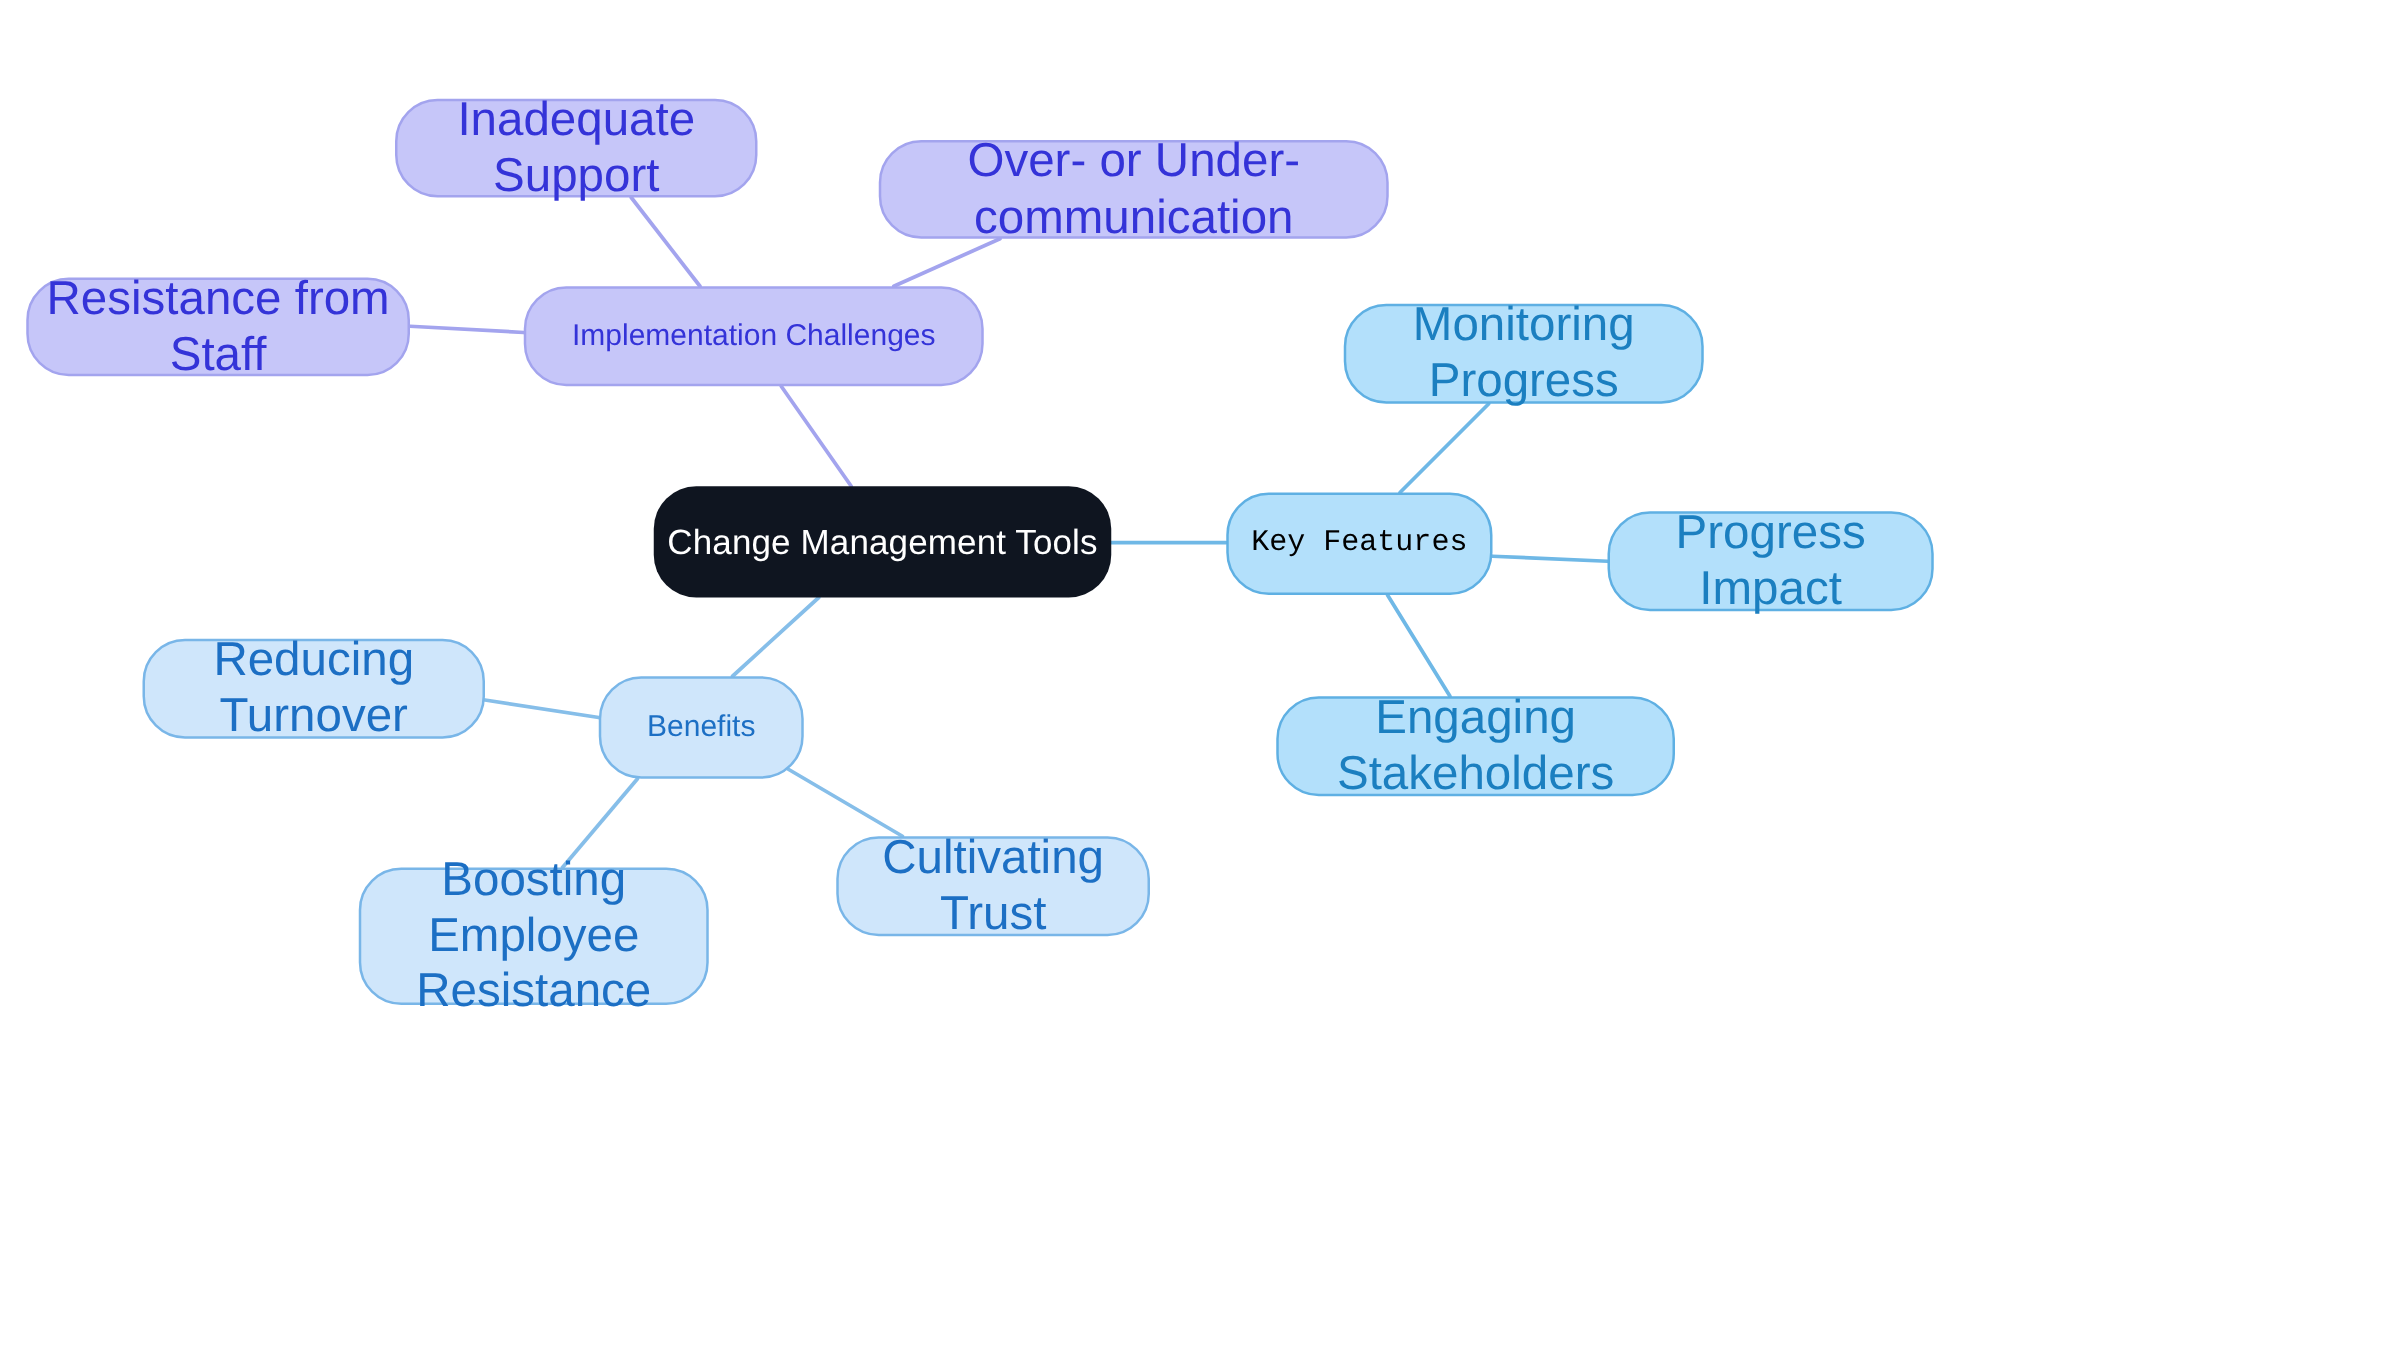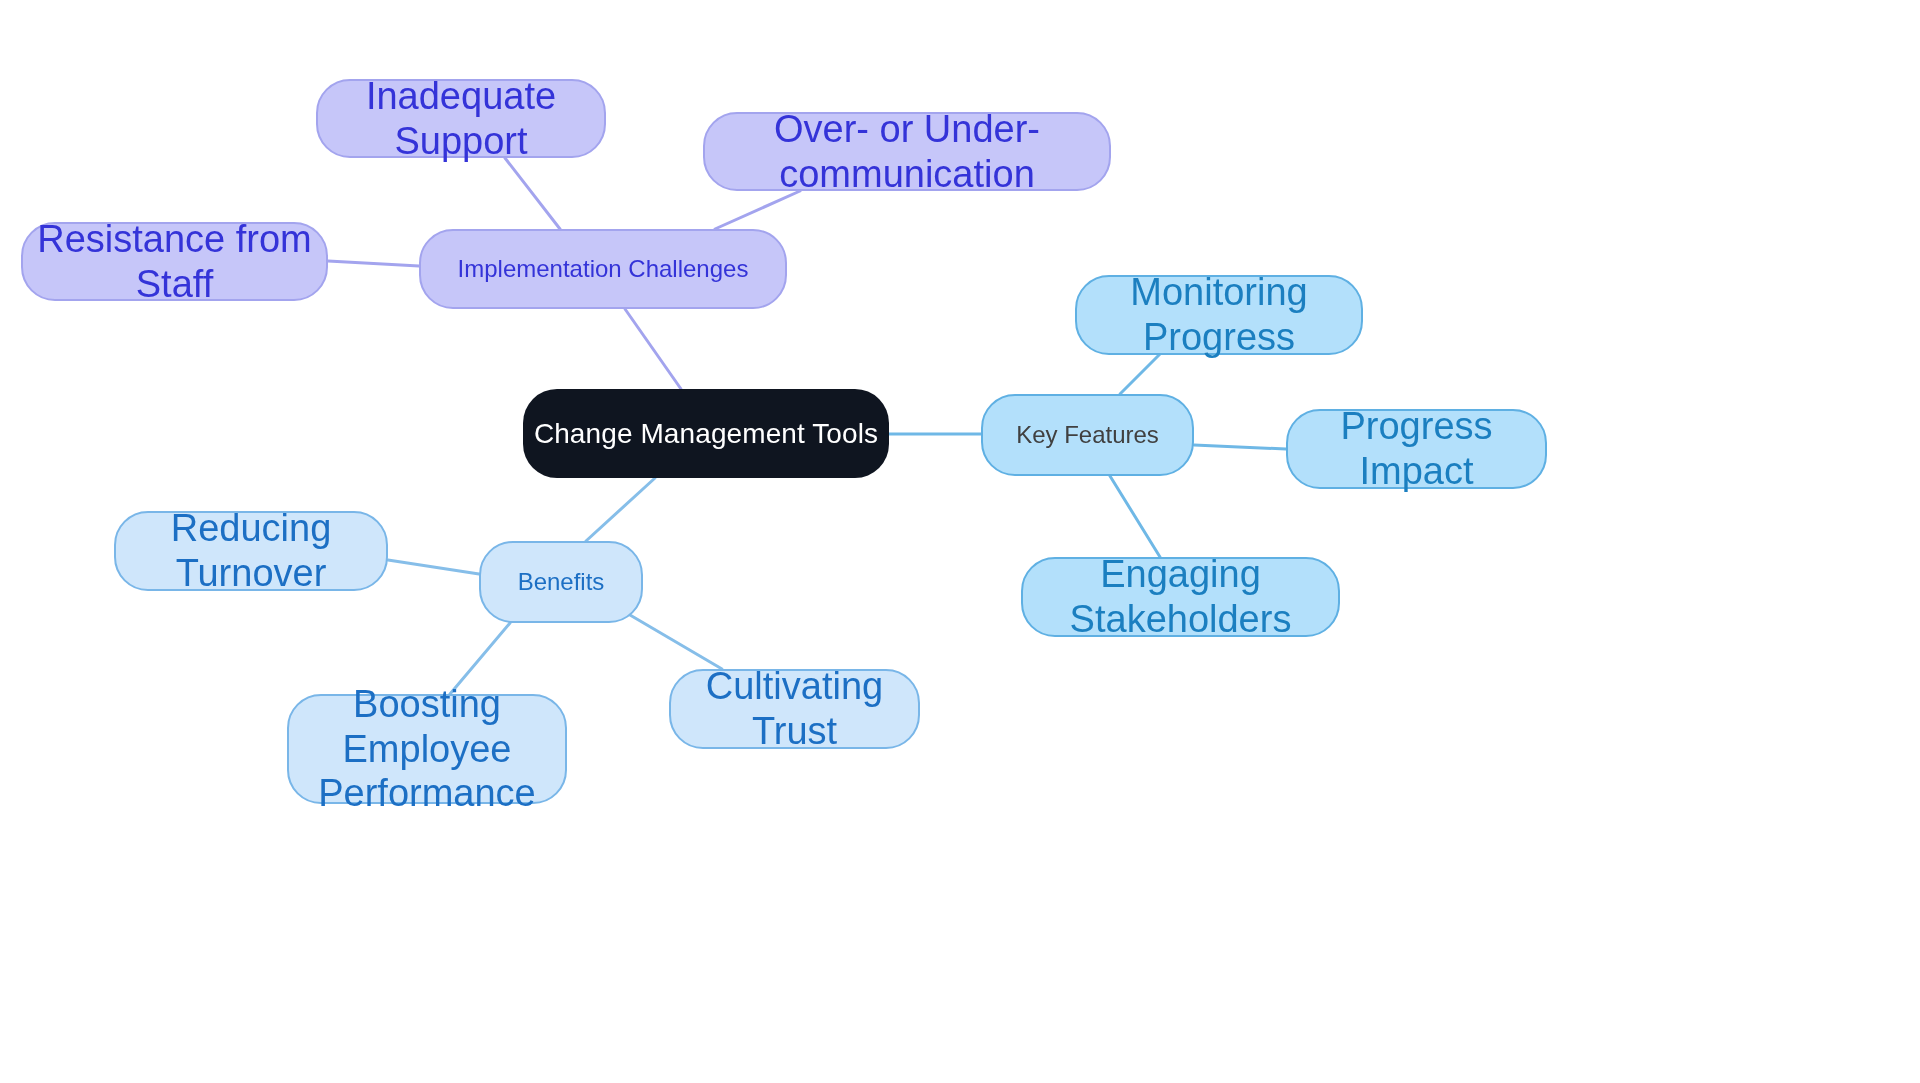--- a/index.html
+++ b/index.html
@@ -69,23 +69,23 @@
       <line x1="479" y1="574" x2="388" y2="560" stroke="#86BEE9" stroke-width="3" stroke-linecap="round"></line>
       <line x1="510" y1="623" x2="450" y2="694" stroke="#86BEE9" stroke-width="3" stroke-linecap="round"></line>
       <line x1="630" y1="615" x2="722" y2="669" stroke="#86BEE9" stroke-width="3" stroke-linecap="round"></line>
     </svg>
   <div id="nodes">
       <div class="node node-root" style="left: 523px; top: 389px; width: 366px; height: 89px; background: rgb(15, 21, 32); color: rgb(255, 255, 255); border: none;"><span>Change Management Tools</span></div>
       <div class="node node-branch" style="left: 419px; top: 229px; width: 368px; height: 80px; background: rgb(198, 198, 249); color: rgb(52, 51, 216); border-color: rgb(163, 164, 238);"><span>Implementation Challenges</span></div>
       <div class="node node-leaf" style="left: 316px; top: 79px; width: 290px; height: 79px; background: rgb(198, 198, 249); color: rgb(52, 51, 216); border-color: rgb(163, 164, 238);"><span>Inadequate Support</span></div>
       <div class="node node-leaf" style="left: 703px; top: 112px; width: 408px; height: 79px; background: rgb(198, 198, 249); color: rgb(52, 51, 216); border-color: rgb(163, 164, 238);"><span>Over- or Under-communication</span></div>
       <div class="node node-leaf" style="left: 21px; top: 222px; width: 307px; height: 79px; background: rgb(198, 198, 249); color: rgb(52, 51, 216); border-color: rgb(163, 164, 238); text-align: center;"><span>Resistance from Staff</span></div>
-      <div class="node node-branch" style="left: 981px; top: 394px; width: 213px; height: 82px; background: rgb(179, 224, 251); color: #404040; border-color: rgb(95, 176, 227);"><span>Key Features</span></div>
-      <div class="node node-leaf" style="left: 1075px; top: 243px; width: 288px; height: 80px; background: rgb(179, 224, 251); color: rgb(27, 127, 192); border-color: rgb(95, 176, 227); margin-top: 32px;"><span>Monitoring Progress</span></div>
+      <div class="node node-branch" style="left: 981px; top: 394px; width: 213px; height: 82px; background: rgb(179, 224, 251); color: #000000; border-color: rgb(95, 176, 227); font-family: Liberation Mono, monospace;"><span>Key Features</span></div>
+      <div class="node node-leaf" style="left: 1075px; top: 243px; width: 288px; height: 80px; background: rgb(179, 224, 251); color: rgb(27, 127, 192); border-color: rgb(95, 176, 227);"><span>Monitoring Progress</span></div>
       <div class="node node-leaf" style="left: 1286px; top: 409px; width: 261px; height: 80px; background: rgb(179, 224, 251); color: rgb(27, 127, 192); border-color: rgb(95, 176, 227);"><span>Progress Impact</span></div>
       <div class="node node-leaf" style="left: 1021px; top: 557px; width: 319px; height: 80px; background: rgb(179, 224, 251); color: rgb(27, 127, 192); border-color: rgb(95, 176, 227);"><span>Engaging Stakeholders</span></div>
       <div class="node node-branch" style="left: 479px; top: 541px; width: 164px; height: 82px; background: rgb(207, 230, 251); color: rgb(28, 111, 196); border-color: rgb(121, 182, 232);"><span>Benefits</span></div>
       <div class="node node-leaf" style="left: 114px; top: 511px; width: 274px; height: 80px; background: rgb(207, 230, 251); color: rgb(28, 111, 196); border-color: rgb(121, 182, 232);"><span>Reducing Turnover</span></div>
       <div class="node node-leaf" style="left: 287px; top: 694px; width: 280px; height: 110px; background: rgb(207, 230, 251); color: rgb(28, 111, 196); border-color: rgb(121, 182, 232);"><span>Boosting Employee
-Performance</span></div>
+Resistance</span></div>
       <div class="node node-leaf" style="left: 669px; top: 669px; width: 251px; height: 80px; background: rgb(207, 230, 251); color: rgb(28, 111, 196); border-color: rgb(121, 182, 232);"><span>Cultivating Trust</span></div>
     </div>
 </div>
 
 </body></html>

